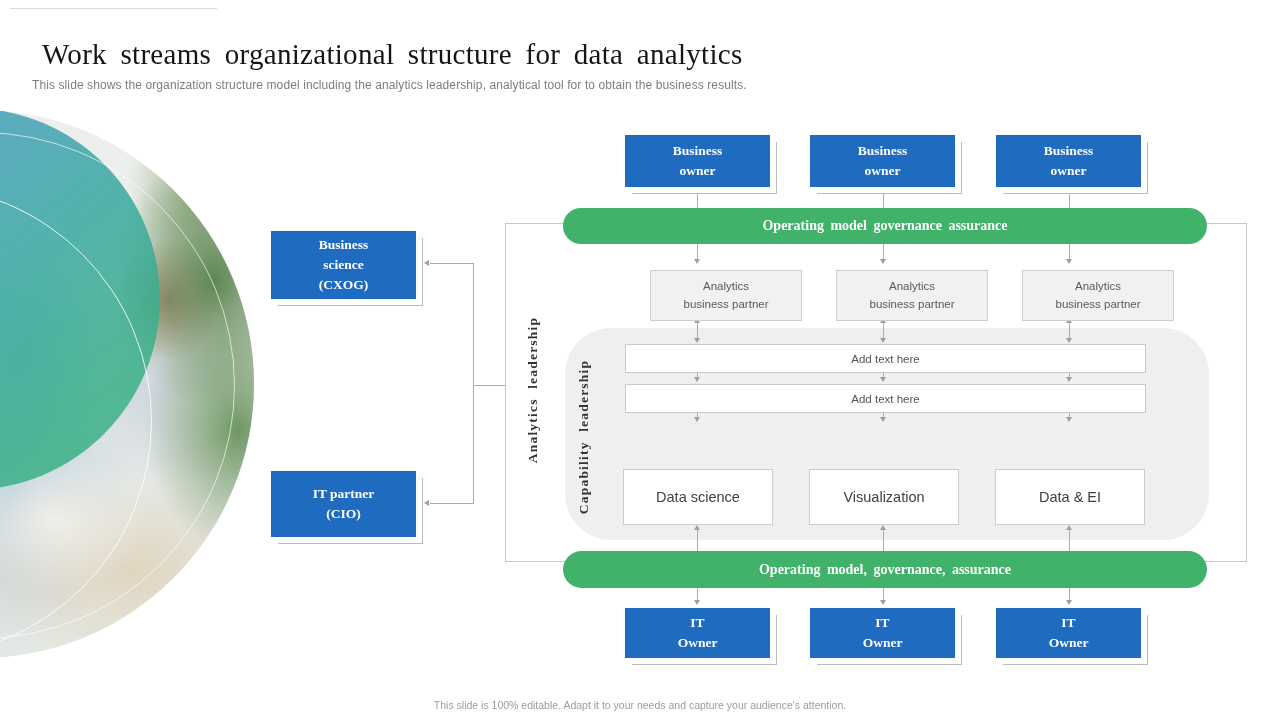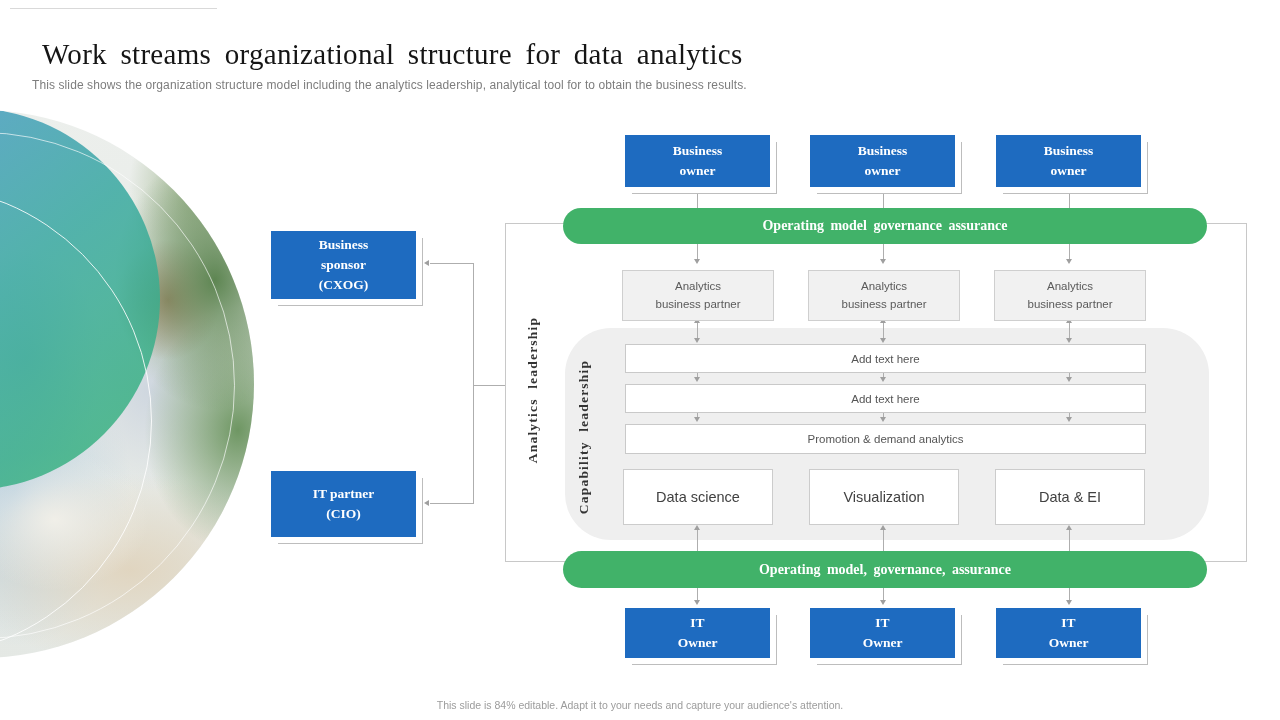--- a/index.html
+++ b/index.html
@@ -34,21 +34,21 @@
   .ring-b{left:-272px;top:32px;width:505px;height:505px;border-color:rgba(255,255,255,.65);}
   .box-blue{position:absolute;background:#1e6bc0;color:#ffffff;z-index:3;
       font-family:"Liberation Serif","DejaVu Serif",serif;font-weight:bold;font-size:13.5px;line-height:1.5;
       display:flex;flex-direction:column;align-items:center;justify-content:center;text-align:center;
       box-shadow:6px 6px 0 0 #ffffff,7px 7px 0 0 #bdbdbd;}
   .pill{position:absolute;left:563px;width:644px;background:#41b269;color:#fff;border-radius:19px;z-index:3;
       font-family:"Liberation Serif","DejaVu Serif",serif;font-weight:bold;font-size:14px;word-spacing:3px;
       display:flex;align-items:center;justify-content:center;text-align:center;}
   .box-gray{position:absolute;top:270px;width:150px;height:49px;background:#f1f1f1;border:1px solid #cfcfcf;z-index:3;
       color:#5a5a5a;font-size:11.5px;line-height:1.55;
-      display:flex;flex-direction:column;align-items:center;justify-content:center;text-align:center;}
+      display:flex;flex-direction:column;align-items:center;justify-content:center;text-align:center;margin-left:28px;}
   .row-white{position:absolute;left:625px;width:519px;background:#ffffff;border:1px solid #c9c9c9;z-index:3;
       color:#555;font-size:11.5px;display:flex;align-items:center;justify-content:center;text-align:center;}
   .box-white{position:absolute;top:469px;width:148px;height:54px;background:#fff;border:1px solid #cccccc;z-index:3;
       color:#414141;font-size:14.5px;display:flex;align-items:center;justify-content:center;text-align:center;}
   .bracket{position:absolute;left:505px;top:223px;width:740px;height:337px;border:1px solid #c8c8c8;z-index:0;}
   .capsule{position:absolute;left:565px;top:328px;width:644px;height:212px;border-radius:46px;background:#efefef;z-index:1;}
   .vlabel{position:absolute;width:220px;height:18px;z-index:2;transform:rotate(-90deg);
       font-family:"Liberation Serif","DejaVu Serif",serif;font-weight:bold;font-size:13.5px;color:#333;
       letter-spacing:1.2px;word-spacing:5px;text-align:center;line-height:18px;}
 
@@ -91,21 +91,21 @@
     <span>Business</span>
     <span>owner</span>
   </div>
   <div class="box-blue" style="left:996px;top:135px;width:145px;height:52px;">
     <span>Business</span>
     <span>owner</span>
   </div>
 
   <div class="box-blue" style="left:271px;top:231px;width:145px;height:68px;">
     <span>Business</span>
-    <span>sponsor</span>
+    <span>science</span>
     <span>(CXOG)</span>
   </div>
   <div class="box-blue" style="left:271px;top:471px;width:145px;height:66px;">
     <span>IT partner</span>
     <span>(CIO)</span>
   </div>
 
   <div class="pill" style="top:551px;height:37px;">Operating model, governance, assurance</div>
   <div class="pill" style="top:208px;height:36px;">Operating model governance assurance</div>
 
@@ -117,21 +117,20 @@
     <span>Analytics</span>
     <span>business partner</span>
   </div>
   <div class="box-gray" style="left:994px;">
     <span>Analytics</span>
     <span>business partner</span>
   </div>
 
   <div class="row-white" style="top:344px;height:27px;">Add text here</div>
   <div class="row-white" style="top:384px;height:27px;">Add text here</div>
-  <div class="row-white" style="top:424px;height:28px;">Promotion &amp; demand analytics</div>
 
   <div class="box-white" style="left:809px;">Visualization</div>
   <div class="box-white" style="left:623px;">Data science</div>
   <div class="box-white" style="left:995px;">Data &amp; EI</div>
 
   <div class="box-blue" style="left:625px;top:608px;width:145px;height:50px;">
     <span>IT</span>
     <span>Owner</span>
   </div>
   <div class="box-blue" style="left:810px;top:608px;width:145px;height:50px;">
@@ -191,14 +190,14 @@
   <div class="vline" style="left:1069px;top:588px;height:13px;"></div>
   <div class="tri tri-down" style="left:1066px;top:600px;"></div>
 
   <div class="vline" style="left:473px;top:263px;height:241px;"></div>
   <div class="hline" style="left:430px;top:263px;width:43px;"></div>
   <div class="tri tri-left" style="left:424px;top:260px;"></div>
   <div class="hline" style="left:430px;top:503px;width:43px;"></div>
   <div class="tri tri-left" style="left:424px;top:500px;"></div>
   <div class="hline" style="left:473px;top:385px;width:32px;"></div>
 
-  <div class="footer">This slide is 84% editable. Adapt it to your needs and capture your audience's attention.</div>
+  <div class="footer">This slide is 100% editable. Adapt it to your needs and capture your audience's attention.</div>
 </div>
 
 </body></html>

